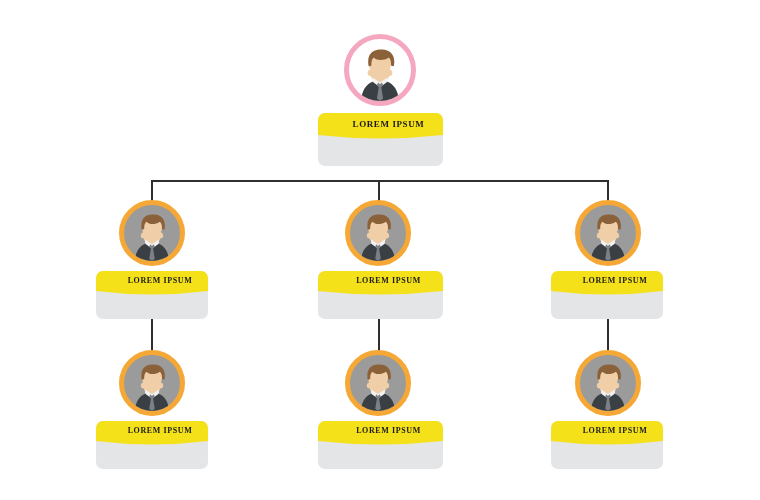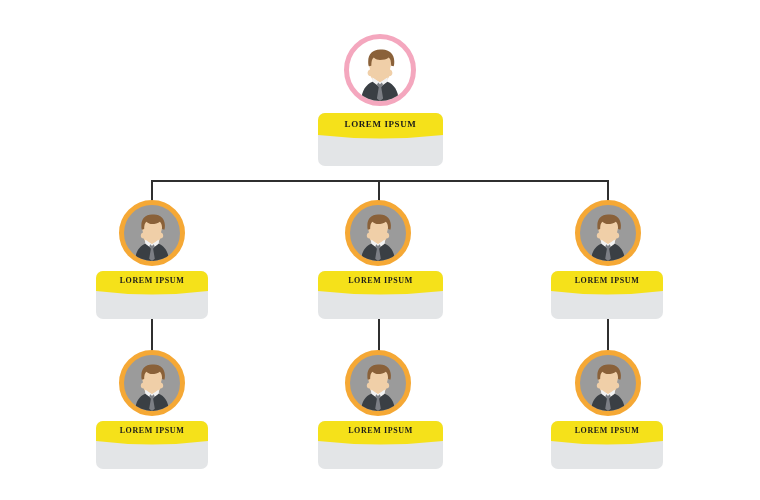--- a/index.html
+++ b/index.html
@@ -79,20 +79,21 @@
     position: absolute;
     left: 0;
     top: 0;
     width: 100%;
     text-align: center;
     font-family: "Liberation Serif", serif;
     font-weight: bold;
     color: #1b1b1b;
     letter-spacing: 0.6px;
     white-space: nowrap;
+    padding-left: 8px;
   }
 </style>
 </head>
 <body>
 
 <div id="chart-root">
     <div class="connector-h" style="left: 151px; top: 180px; background: rgb(47, 47, 47); width: 458px; height: 2px;"></div>
     <div class="connector-v" style="left: 151px; top: 180px; background: rgb(47, 47, 47); width: 2px; height: 22px;"></div>
     <div class="connector-v" style="left: 378px; top: 180px; background: rgb(47, 47, 47); width: 2px; height: 22px;"></div>
     <div class="connector-v" style="left: 607px; top: 180px; background: rgb(47, 47, 47); width: 2px; height: 22px;"></div>

